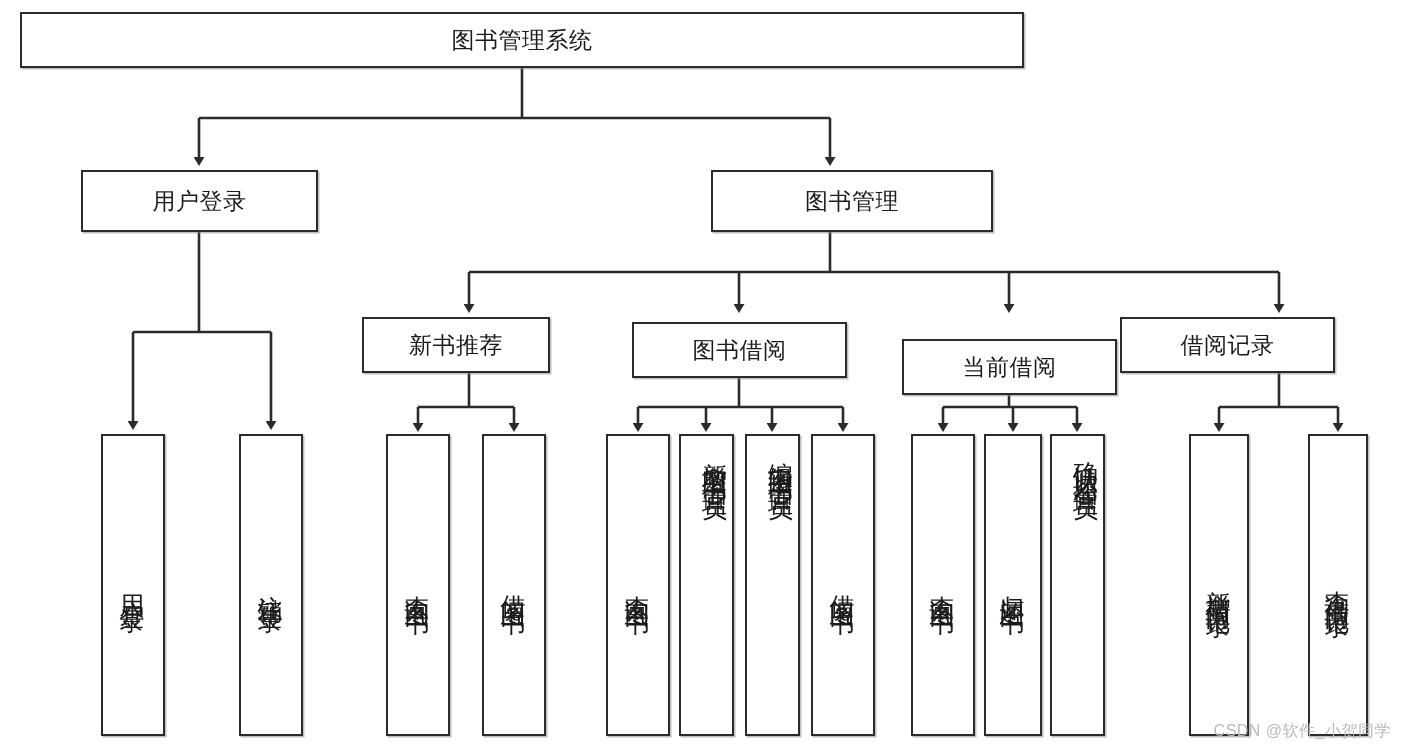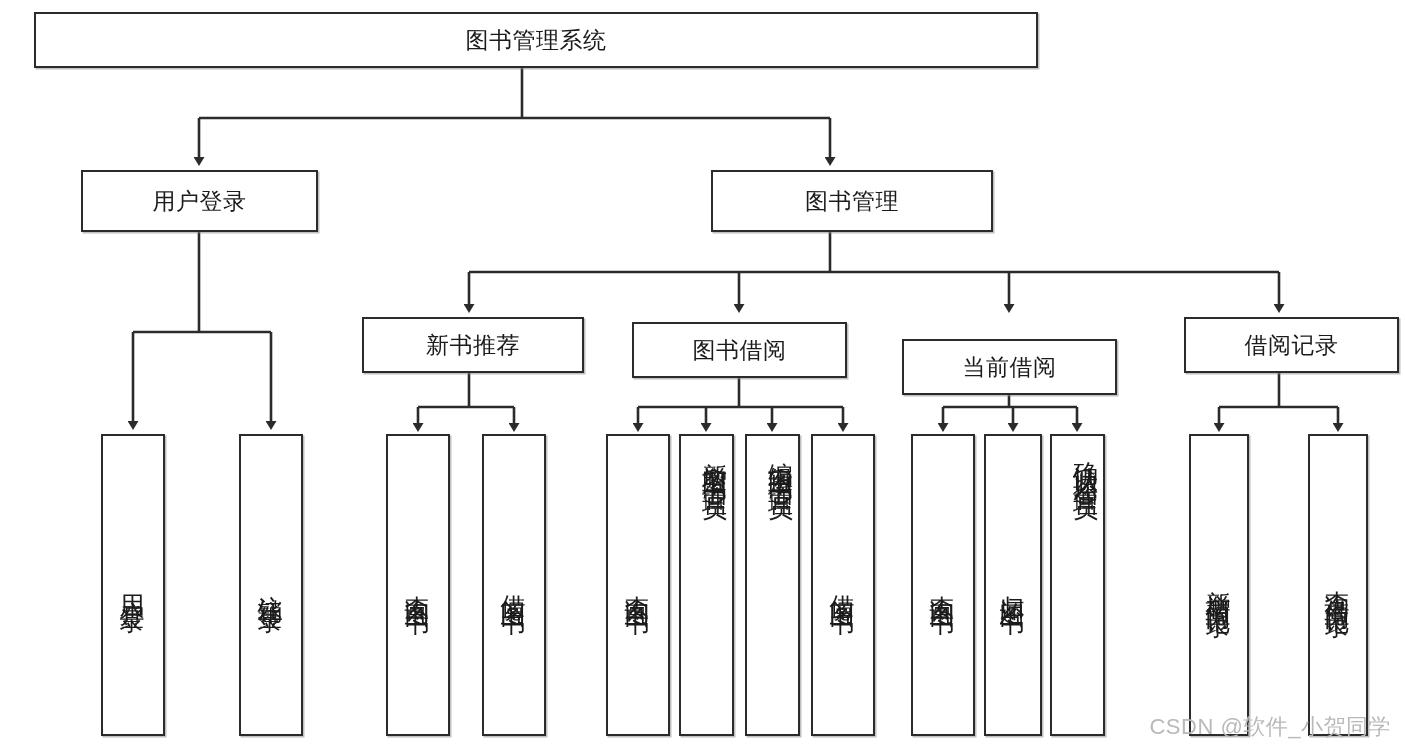--- a/index.html
+++ b/index.html
@@ -62,21 +62,21 @@
   #edges {
     position: absolute;
     left: 0;
     top: 0;
     pointer-events: none;
   }
   #watermark {
     position: absolute;
     right: 14px;
     bottom: 5px;
-    font-size: 22px;
+    font-size: 16px;
     color: #b9b9b9;
     white-space: nowrap;
     letter-spacing: 0.5px;
   }
 </style>
 </head>
 <body>
 
 <div id="diagram-root">
 
@@ -123,41 +123,41 @@
       <path d="M1013,407 L1013,424" marker-end="url(#arrow)"></path>
       <path d="M1077,407 L1077,424" marker-end="url(#arrow)"></path>
 
       <path d="M1279,373 L1279,407"></path>
       <path d="M1219,407 L1338,407"></path>
       <path d="M1219,407 L1219,424" marker-end="url(#arrow)"></path>
       <path d="M1338,407 L1338,424" marker-end="url(#arrow)"></path>
     </g>
   </svg>
 
-  <div class="node-box" style="left:20px; top:12px; width:1004px; height:56px;margin-left:14px;">
+  <div class="node-box" style="left:20px; top:12px; width:1004px; height:56px;">
     <span class="node-label-h">图书管理系统</span>
   </div>
 
   <div class="node-box" style="left:81px; top:170px; width:237px; height:62px;">
     <span class="node-label-h">用户登录</span>
   </div>
   <div class="node-box" style="left:711px; top:170px; width:282px; height:62px;">
     <span class="node-label-h">图书管理</span>
   </div>
 
-  <div class="node-box" style="left:362px; top:317px; width:222px; height:56px;">
+  <div class="node-box" style="left:362px; top:317px; width:188px; height:56px;">
     <span class="node-label-h">新书推荐</span>
   </div>
   <div class="node-box" style="left:632px; top:322px; width:215px; height:56px;">
     <span class="node-label-h">图书借阅</span>
   </div>
   <div class="node-box" style="left:902px; top:317px; width:215px; height:56px;margin-top:22px;">
     <span class="node-label-h">当前借阅</span>
   </div>
-  <div class="node-box" style="left:1184px; top:317px; width:215px; height:56px;">
+  <div class="node-box" style="left:1120px; top:317px; width:215px; height:56px;">
     <span class="node-label-h">借阅记录</span>
   </div>
 
   <div class="node-box" style="left:101px; top:434px; width:64px; height:302px;">
     <span class="node-label-v v-center">用户登录</span>
   </div>
   <div class="node-box" style="left:239px; top:434px; width:64px; height:302px;">
     <span class="node-label-v v-center">注销登录</span>
   </div>
 

